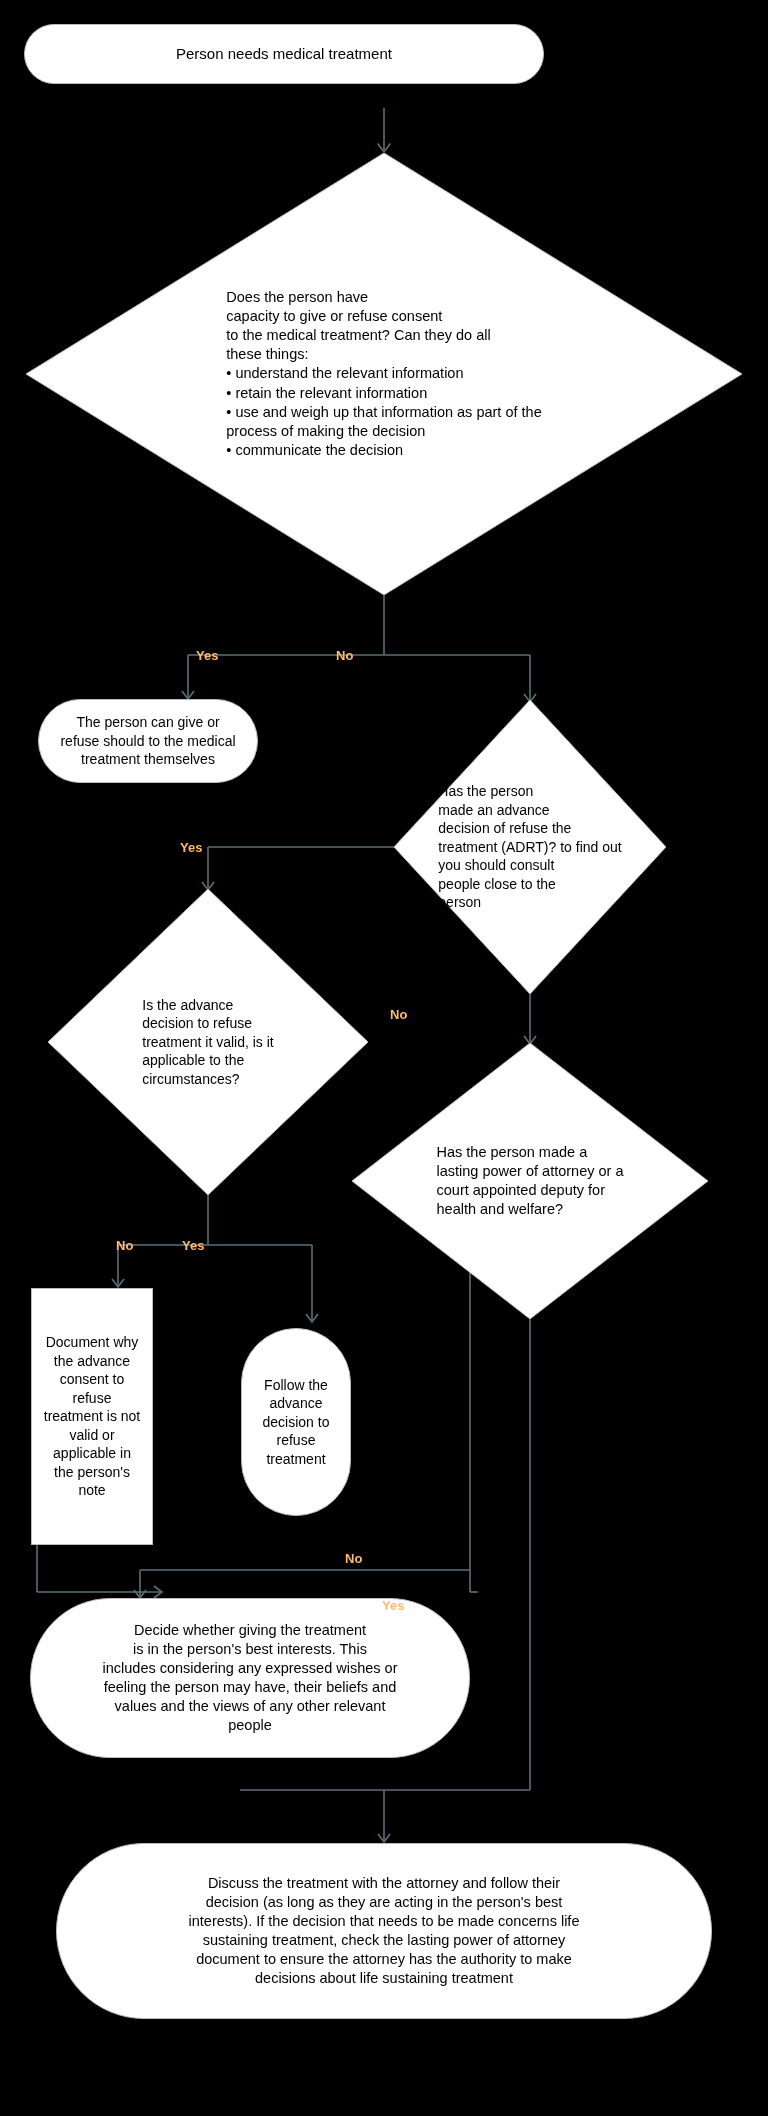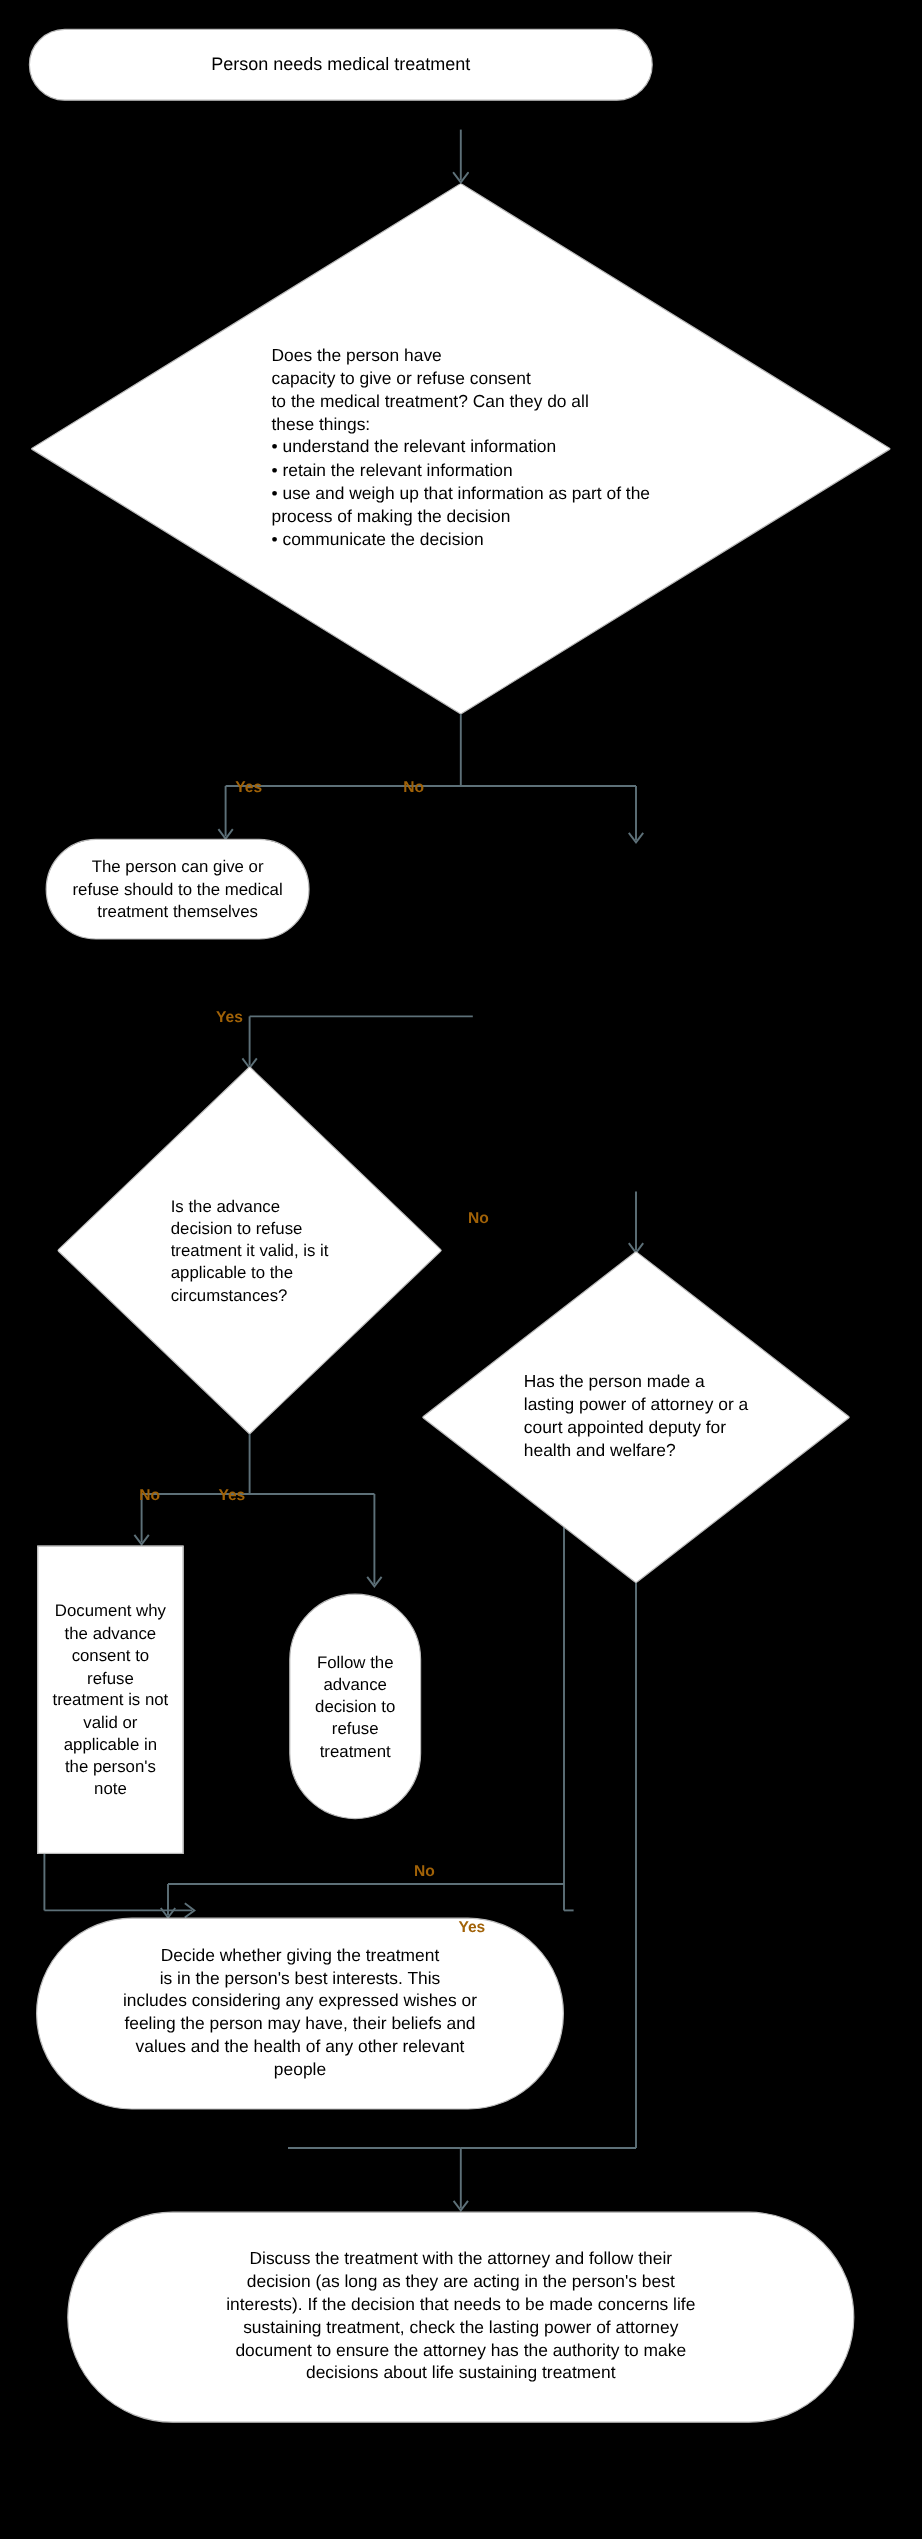--- a/index.html
+++ b/index.html
@@ -58,21 +58,21 @@
     justify-content: center;
     text-align: left;
     color: #000000;
     line-height: 1.32;
     white-space: pre-line;
     padding: 0 8px;
     box-sizing: border-box;
   }
   .edge-label {
     position: absolute;
-    color: #a16207;
+    color: #fdba74;
     font-size: 13px;
     font-weight: bold;
     background: transparent;
     white-space: nowrap;
   }
   svg.links {
     position: absolute;
     left: 0; top: 0;
     width: 768px;
     height: 2116px;
@@ -152,20 +152,32 @@
 •  retain the relevant information
 • use and weigh up that information as part of the
 process of making the decision
 •  communicate the decision</div>
   </div>
 
   <div class="node stadium" style="left:38px; top:699px; width:220px; height:84px; font-size:14px;">The person can give or
 refuse should to the medical
 treatment themselves</div>
 
+  <div class="diamond-wrap" style="left:394px; top:700px; width:272px; height:294px;">
+    <svg class="diamond-shape" viewBox="0 0 272 294" preserveAspectRatio="none">
+      <polygon points="136,0 272,147 136,294 0,147" fill="#ffffff" stroke="#bbbbbb" stroke-width="1"></polygon>
+    </svg>
+    <div class="diamond-label" style="font-size:14px;">Has the person
+made an advance
+decision of refuse the
+treatment (ADRT)? to find out
+you should consult
+people close to the
+person</div>
+  </div>
 
   <div class="diamond-wrap" style="left:352px; top:1043px; width:356px; height:276px;">
     <svg class="diamond-shape" viewBox="0 0 356 276" preserveAspectRatio="none">
       <polygon points="178,0 356,138 178,276 0,138" fill="#ffffff" stroke="#bbbbbb" stroke-width="1"></polygon>
     </svg>
     <div class="diamond-label" style="font-size:14.5px;">Has the person made a
 lasting power of attorney or a
 court appointed deputy for
 health and welfare?</div>
   </div>
@@ -194,21 +206,21 @@
   <div class="node stadium" style="left:241px; top:1328px; width:110px; height:188px; font-size:14px;">Follow the
 advance
 decision to
 refuse
 treatment</div>
 
   <div class="node stadium" style="left:30px; top:1598px; width:440px; height:160px; font-size:14.5px;">Decide whether giving the treatment
 is in the person's best interests. This
 includes considering any expressed wishes or
 feeling the person may have, their beliefs and
-values and the health of any other relevant
+values and the views of any other relevant
 people</div>
 
   <div class="node stadium" style="left:56px; top:1843px; width:656px; height:176px; font-size:14.5px;">Discuss the treatment with the attorney and follow their
 decision (as long as they are acting in the person's best
 interests). If the decision that needs to be made concerns life
 sustaining treatment, check the lasting power of attorney
 document to ensure the attorney has the authority to make
 decisions about life sustaining treatment</div>
 
   <div class="edge-label" style="left:196px; top:648px;">Yes</div>

